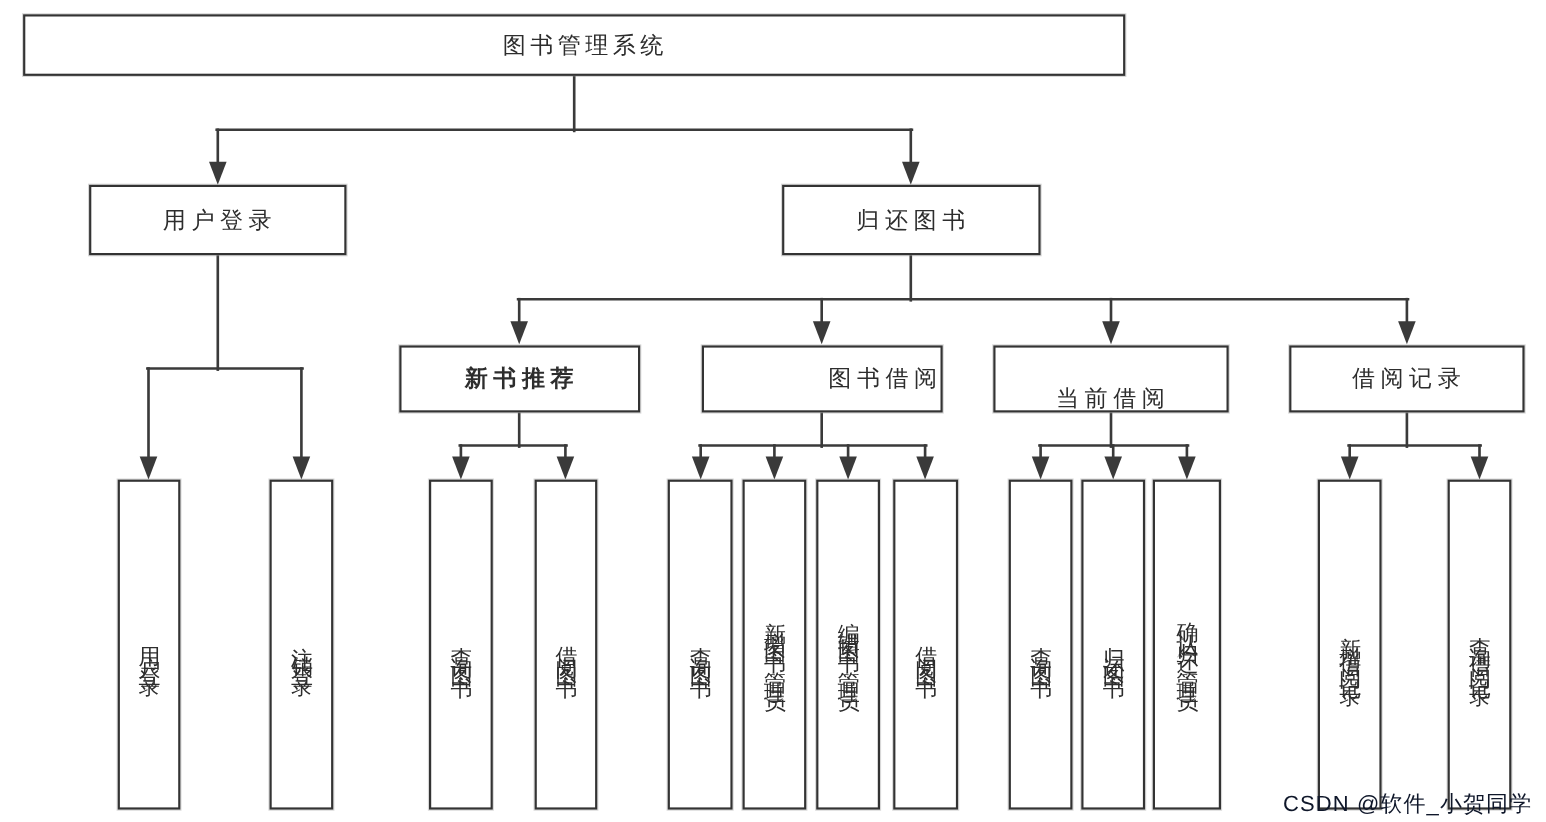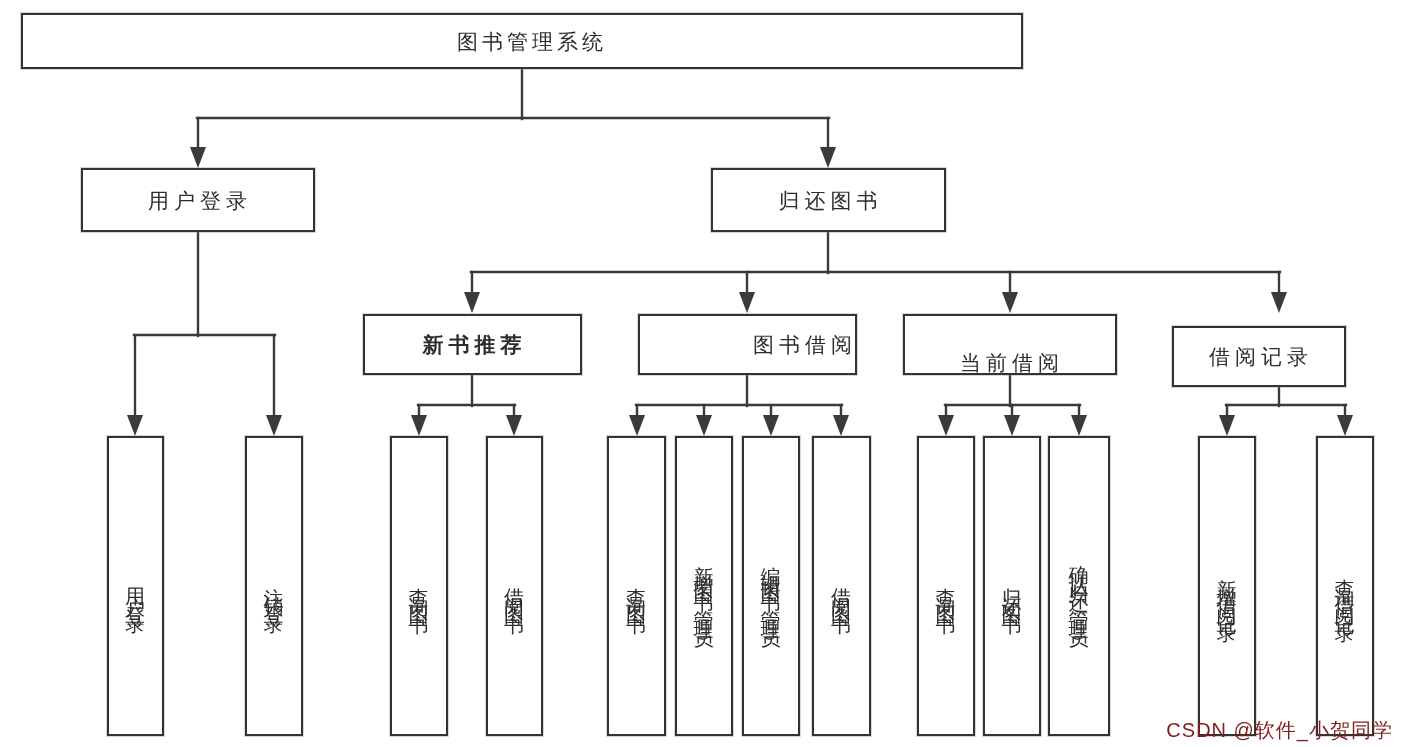--- a/index.html
+++ b/index.html
@@ -21,21 +21,21 @@
     transform:translateX(2px); 
   }
   .box.root span{letter-spacing:4px;margin-left:16px;}
   .box.v span{
     writing-mode:vertical-rl;text-orientation:upright;
     font-size:20px;letter-spacing:9px;line-height:1;
     transform:translateY(4px);
   }
   .watermark{
     position:absolute;right:12px;bottom:3px;z-index:5;
-    font-size:20px;color:#7f1d1d;letter-spacing:1px;white-space:nowrap;
+    font-size:20px;color:#0f172a;letter-spacing:1px;white-space:nowrap;
   }
 </style>
 </head>
 <body>
 
 <div class="stage">
 
   <svg class="wires" width="1405" height="747" viewBox="0 0 1405 747">
     <g stroke="#3a3a3a" stroke-width="2.4" fill="none" stroke-linecap="square">
 
@@ -115,21 +115,21 @@
 
   <div class="box h" style="left:363px;top:314px;width:219px;height:61px;font-weight:bold;">
     <span>新书推荐</span>
   </div>
   <div class="box h" style="left:638px;top:314px;width:219px;height:61px;justify-content:flex-end;">
     <span>图书借阅</span>
   </div>
   <div class="box h" style="left:903px;top:314px;width:214px;height:61px;align-items:flex-end;">
     <span>当前借阅</span>
   </div>
-  <div class="box h" style="left:1172px;top:314px;width:174px;height:61px;margin-top:12px;">
+  <div class="box h" style="left:1172px;top:314px;width:214px;height:61px;">
     <span>借阅记录</span>
   </div>
 
   <div class="box v" style="left:107px;top:436px;width:57px;height:300px;">
     <span>用户登录</span>
   </div>
   <div class="box v" style="left:245px;top:436px;width:58px;height:300px;">
     <span>注销登录</span>
   </div>
 

